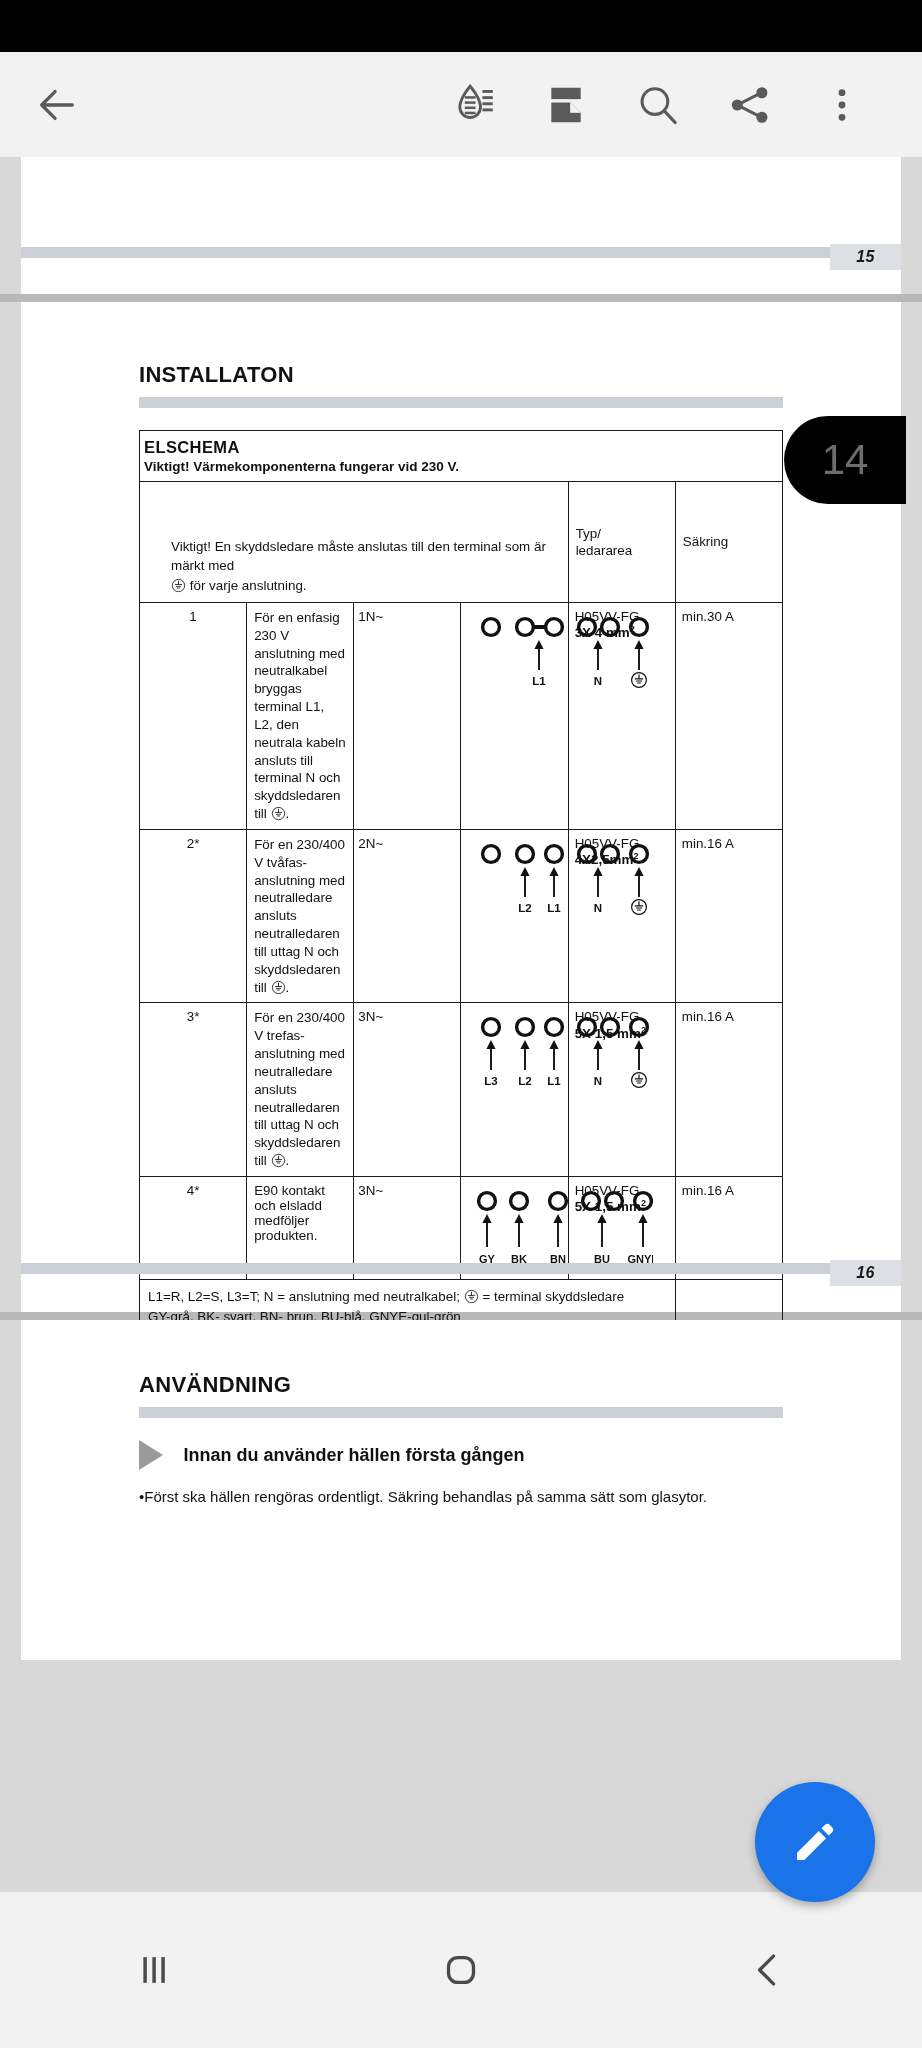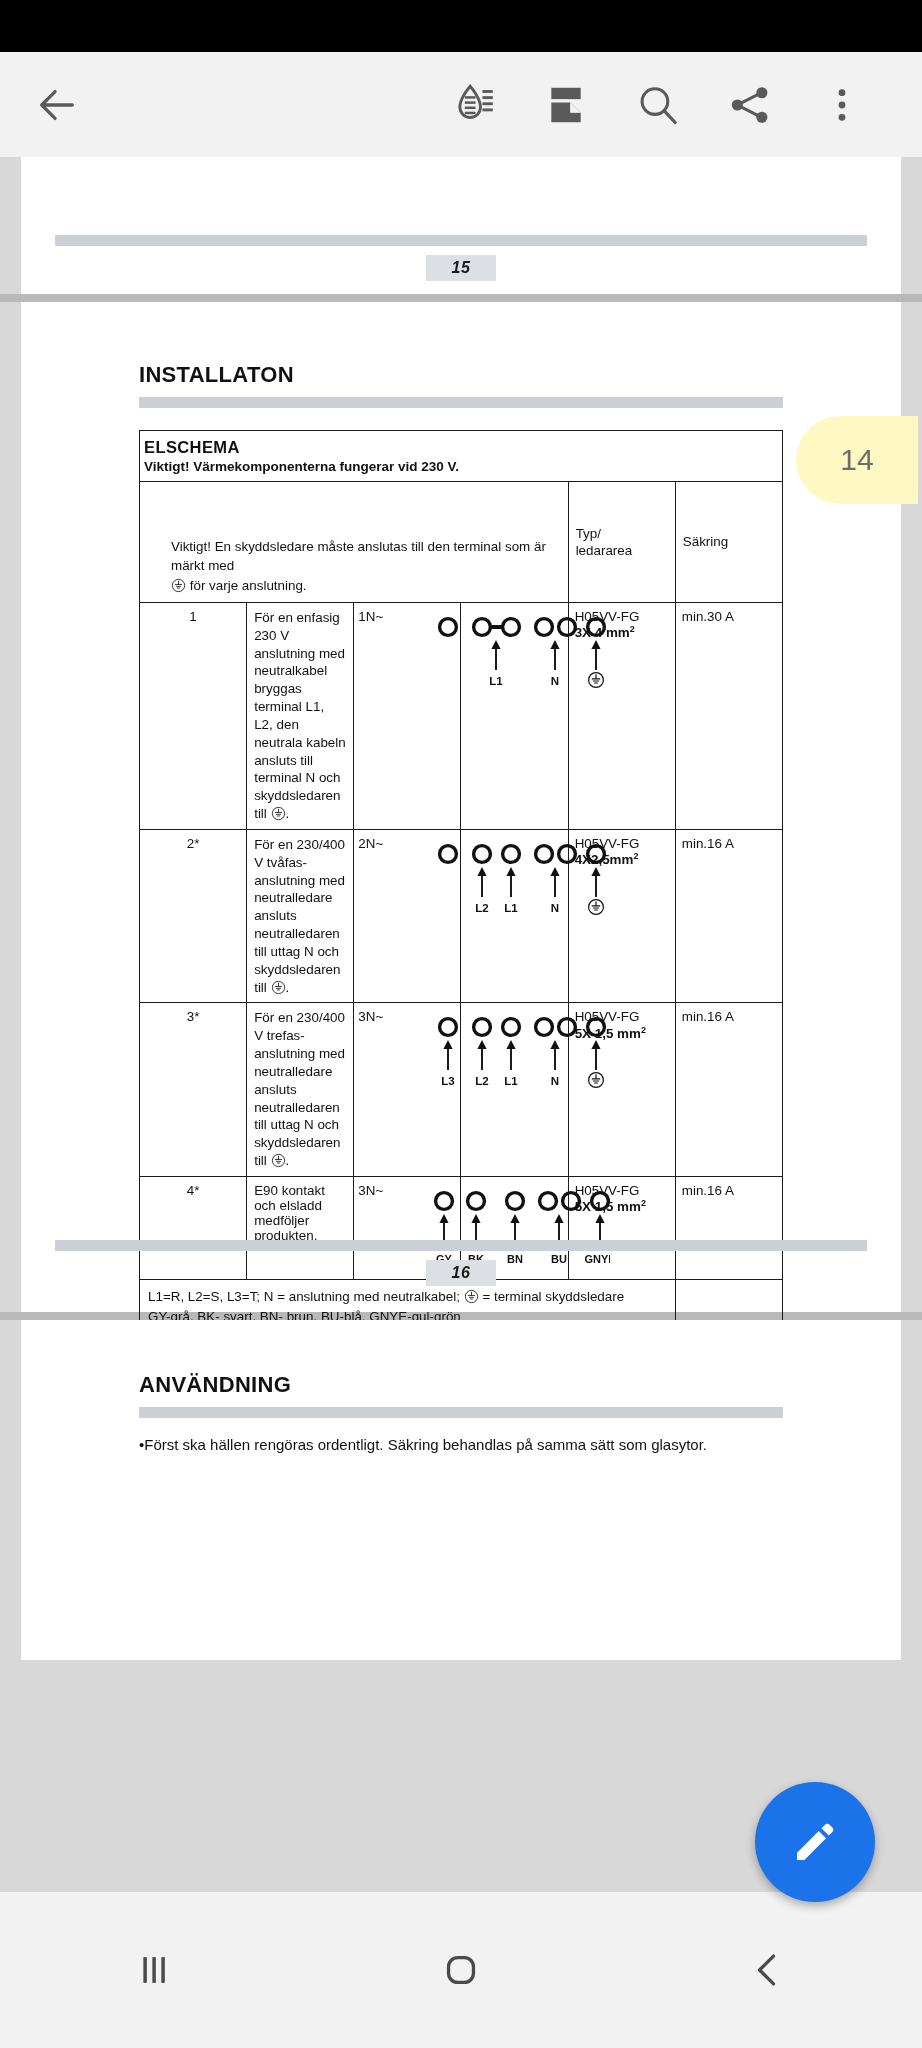--- a/index.html
+++ b/index.html
@@ -34,21 +34,21 @@
   }
   .page {
     background:#fff; margin:0 auto; width:880px;
     position:relative;
   }
   .page.first { height:137px; margin-top:0; }
   .gutter { height:8px; background:#b9b9b9; width:100%; }
 
   
   .footband {
-    width:100%; display:flex; flex-direction:column; align-items:center;justify-content:flex-end;
+    width:100%; display:flex; flex-direction:row; align-items:center;justify-content:flex-end;
   }
   .footrule {
     height:11px; background:#ccd0d6; width:812px; margin:0 auto;
   }
   .pagenum {
     margin-top:9px;
     background:#dcdfe3; color:#1a1a1a;
     font-style:italic; font-weight:bold; font-size:16px;
     padding:4px 26px; letter-spacing:0.5px;
   }
@@ -84,31 +84,31 @@
   .hdr-typ, .hdr-fuse { position:relative; }
   .hdr-typ .inner, .hdr-fuse .inner { position:absolute; top:50%; transform:translateY(-50%); left:7px; line-height:1.3; }
 
   .just { text-align:justify; text-align-last:left; line-height:1.33; }
   .nowrapc { white-space:nowrap;font-weight:bold; }
   sup { font-size:9px; }
 
   .legend { padding:7px 8px; line-height:1.5; font-size:13.4px; }
 
   
-  .diag { display:flex; flex-direction:column; align-items:center; padding-top:6px; }
+  .diag { display:flex; flex-direction:column; padding-top:6px; }
   .notes { margin-top:16px; font-size:13.2px; color:#111; line-height:1.38; }
   .notes p { margin:0 0 13px 0; padding-left:13px; text-indent:-13px; }
 
   
   .pagebadge {
-    position:absolute; top:416px; right:4px;
+    position:absolute; top:416px; right:16px;
     width:122px; height:88px;
-    background:#fef9c3; border-radius:44px 0 0 44px;
+    background:#000000; border-radius:44px 0 0 44px;
     display:flex; align-items:center; justify-content:center;
-    color:#6d6d6d; font-size:30px;
+    color:#6d6d6d; font-size:42px;
     z-index:6;
   }
 
   
   .fab {
     position:absolute; right:47px; bottom:146px;
     width:120px; height:120px; border-radius:60px;
     background:#1a73e8; box-shadow:0 4px 10px rgba(0,0,0,.3);
     display:flex; align-items:center; justify-content:center;
     z-index:7; border:none; cursor:pointer;
@@ -467,20 +467,24 @@
     </div>
   </div>
 
   <div class="gutter"></div>
 
   <div class="page" style="height:340px;">
     <div style="height:52px"></div>
     <div class="content">
       <h2 class="sect">ANVÄNDNING</h2>
       <div class="sectrule"></div>
+      <div style="margin-top:22px">
+        <span class="triangle"></span>
+        <span class="subhead">Innan du använder hällen första gången</span>
+      </div>
       <div class="bodytxt">•Först ska hällen rengöras ordentligt. Säkring behandlas på samma sätt som glasytor.</div>
     </div>
   </div>
 </div>
 
 <div class="pagebadge">14</div>
 
 <button class="fab">
   <svg width="50" height="50" viewBox="0 0 24 24">
     <path d="M3.4 17.1l10.4-10.4 3.5 3.5L6.9 20.6H3.4z" fill="#ffffff"></path>

